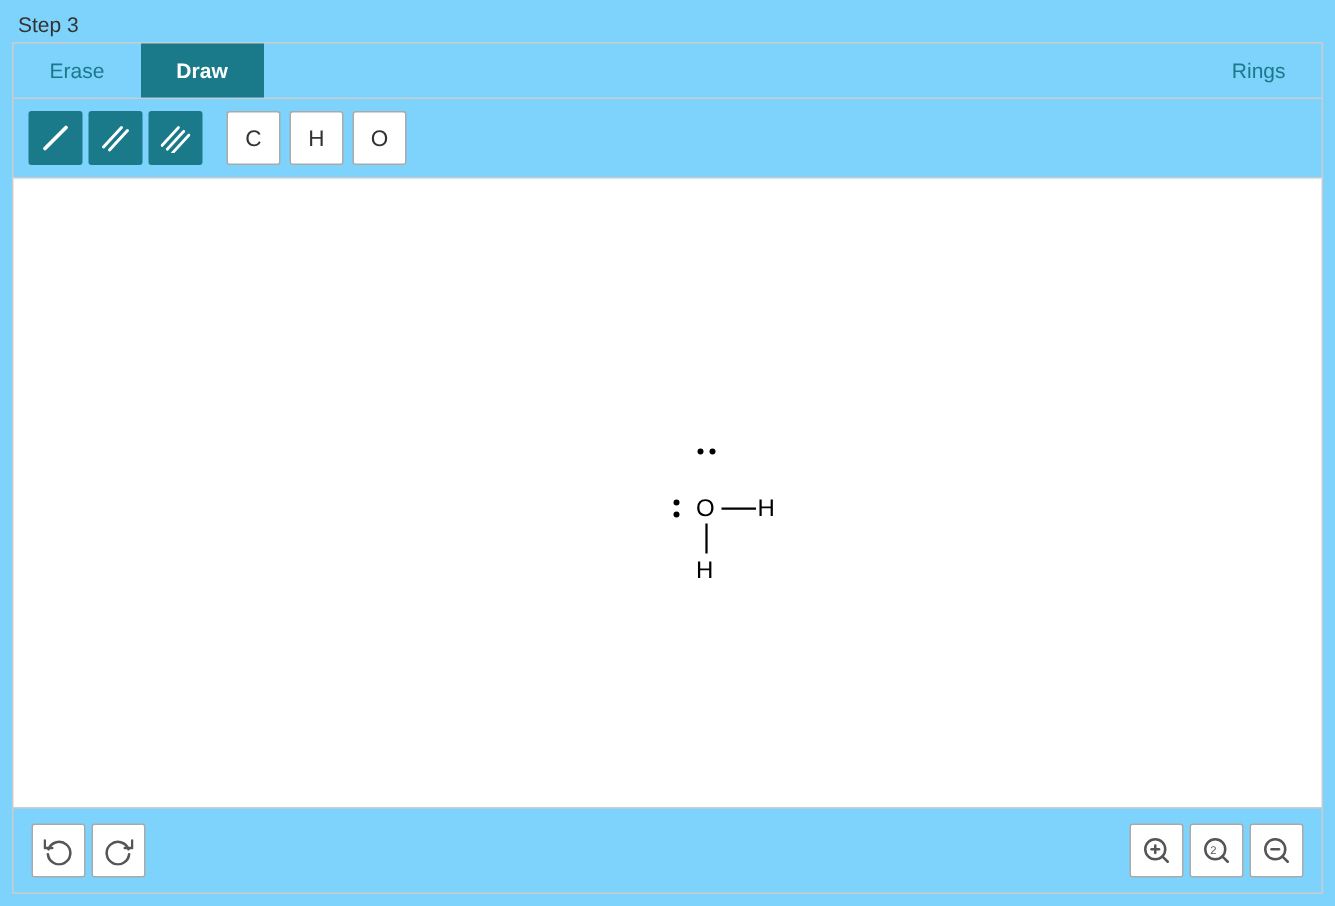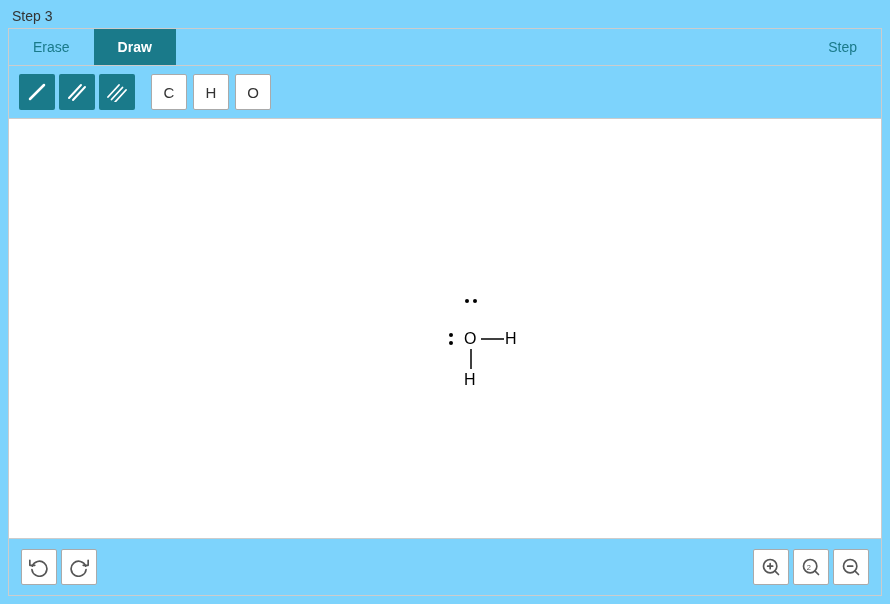--- a/index.html
+++ b/index.html
@@ -168,21 +168,21 @@
 <div class="app-container">
 
   <div class="step-label">Step 3</div>
 
   <div class="toolbar-area">
 
     <div class="tab-bar">
       <button class="tab">Erase</button>
       <button class="tab active">Draw</button>
       <div class="tab-spacer"></div>
-      <button class="tab-erase">Step</button>
+      <button class="tab-erase">Rings</button>
     </div>
 
     <div class="tool-bar">
 
       <button class="tool-btn" title="Single bond">
         <svg width="20" height="20" viewBox="0 0 20 20">
           <line x1="3" y1="17" x2="17" y2="3" stroke="white" stroke-width="2.5" stroke-linecap="round"></line>
         </svg>
       </button>
       <button class="tool-btn" title="Double bond">

